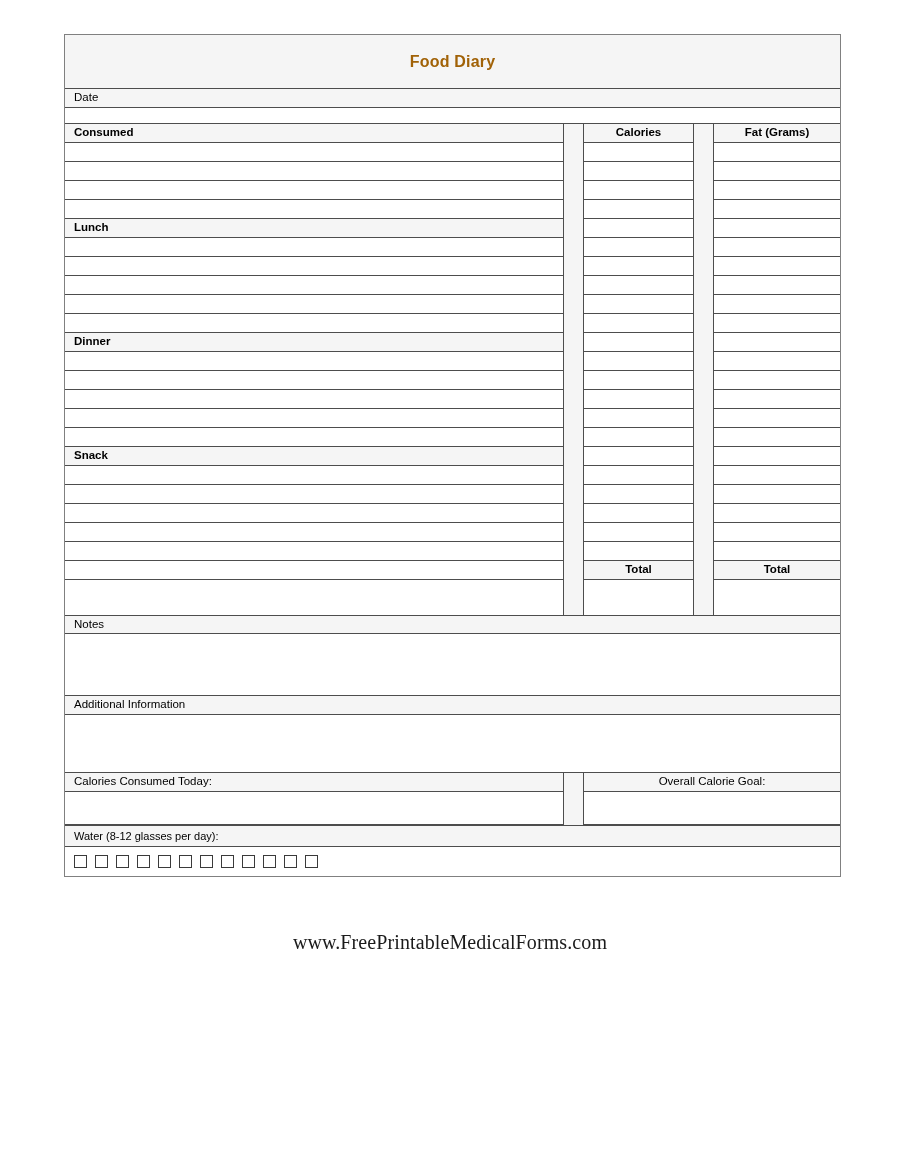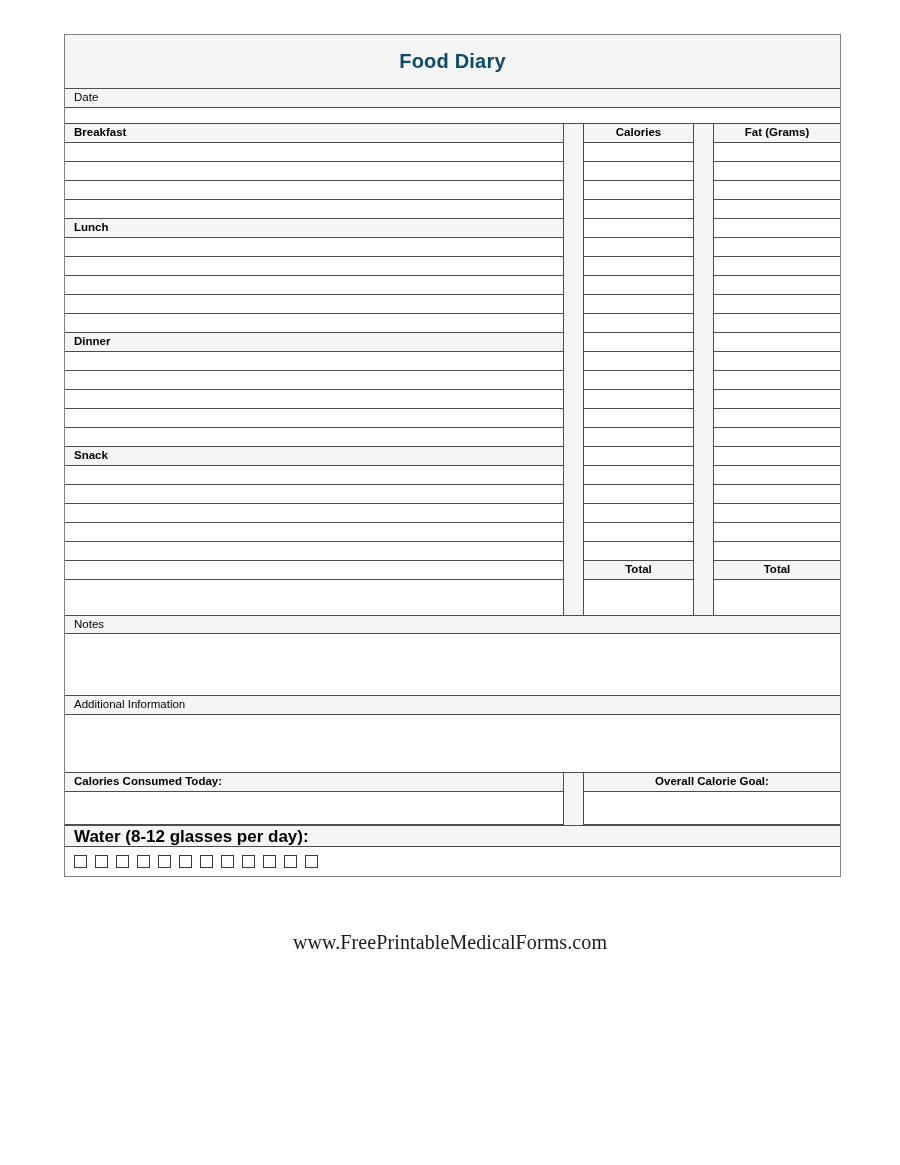--- a/index.html
+++ b/index.html
@@ -30,24 +30,24 @@
   .title-bar {
     height: 54px;
     background: #f5f5f5;
     border-bottom: 1px solid #4d4d4d;
     display: flex;
     align-items: center;
     justify-content: center;
     box-sizing: border-box;
   }
   .title-bar .title-text {
-    font-size: 20px;
+    font-size: 16px;
     font-weight: bold;
     letter-spacing: .2px;
-    color: #0c4a6e;
+    color: #a16207;
   }
 
   
   .lbl-row {
     height: 19px;
     background: #f5f5f5;
     border-bottom: 1px solid #4d4d4d;
     display: flex;
     align-items: center;
     box-sizing: border-box;
@@ -125,40 +125,40 @@
                  box-sizing: border-box; }
   .split-right { flex: 1 1 auto; box-sizing: border-box; }
 
   .sp-head {
     height: 19px;
     background: #f5f5f5;
     border-bottom: 1px solid #4d4d4d;
     display: flex; align-items: center;
     box-sizing: border-box;
   }
-  .sp-head .ctext { font-size: 11.5px; font-weight: bold; color: #000; line-height: 1; }
+  .sp-head .ctext { font-size: 11.5px; font-weight: normal; color: #000; line-height: 1; }
   .sp-head.leftalign .ctext { padding-left: 9px; }
   .sp-head.centeralign .ctext { width: 100%; text-align: center; }
   .sp-body {
     height: 33px;
     background: #ffffff;
     border-bottom: 1px solid #4d4d4d;
     box-sizing: border-box;
   }
 
   
   .water-head {
     height: 22px;
     background: #f5f5f5;
     border-top: 1px solid #4d4d4d;
     border-bottom: 1px solid #4d4d4d;
     display: flex; align-items: center;
     box-sizing: border-box;
   }
-  .water-head .ctext { font-size: 17px; font-weight: bold; padding-left: 9px; color:#000; line-height:1; }
+  .water-head .ctext { font-size: 11px; font-weight: normal; padding-left: 9px; color:#000; line-height:1; }
   .water-body {
     height: 29px;
     background: #ffffff;
     display: flex;
     align-items: center;
     padding-left: 9px;
     box-sizing: border-box;
   }
   .wbox {
     width: 13px; height: 13px;
@@ -191,21 +191,21 @@
 
   <div class="lbl-row">
     <span class="lbl">Date</span>
   </div>
   <div class="blank-row"></div>
 
   <div class="table-area">
 
     <div class="col-food">
       <div class="cell head h19">
-        <span class="ctext">Breakfast</span>
+        <span class="ctext">Consumed</span>
       </div>
       <div class="cell h19b"></div>
       <div class="cell h19b"></div>
       <div class="cell h19b"></div>
       <div class="cell h19b"></div>
 
       <div class="cell head h19">
         <span class="ctext">Lunch</span>
       </div>
       <div class="cell h19b"></div>

